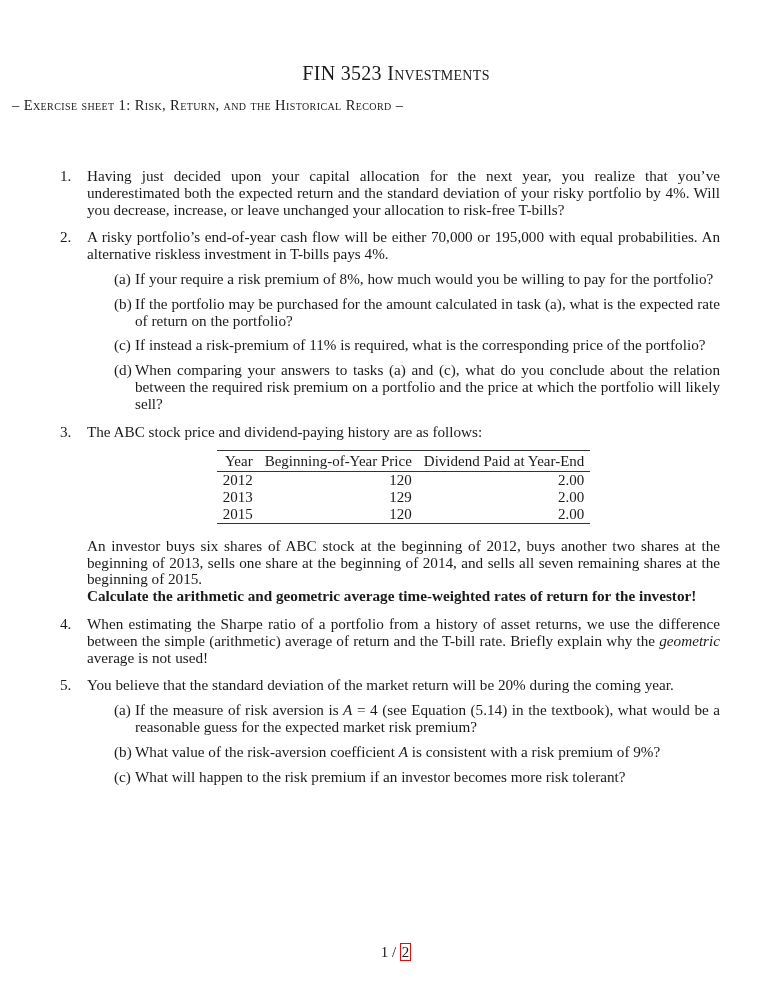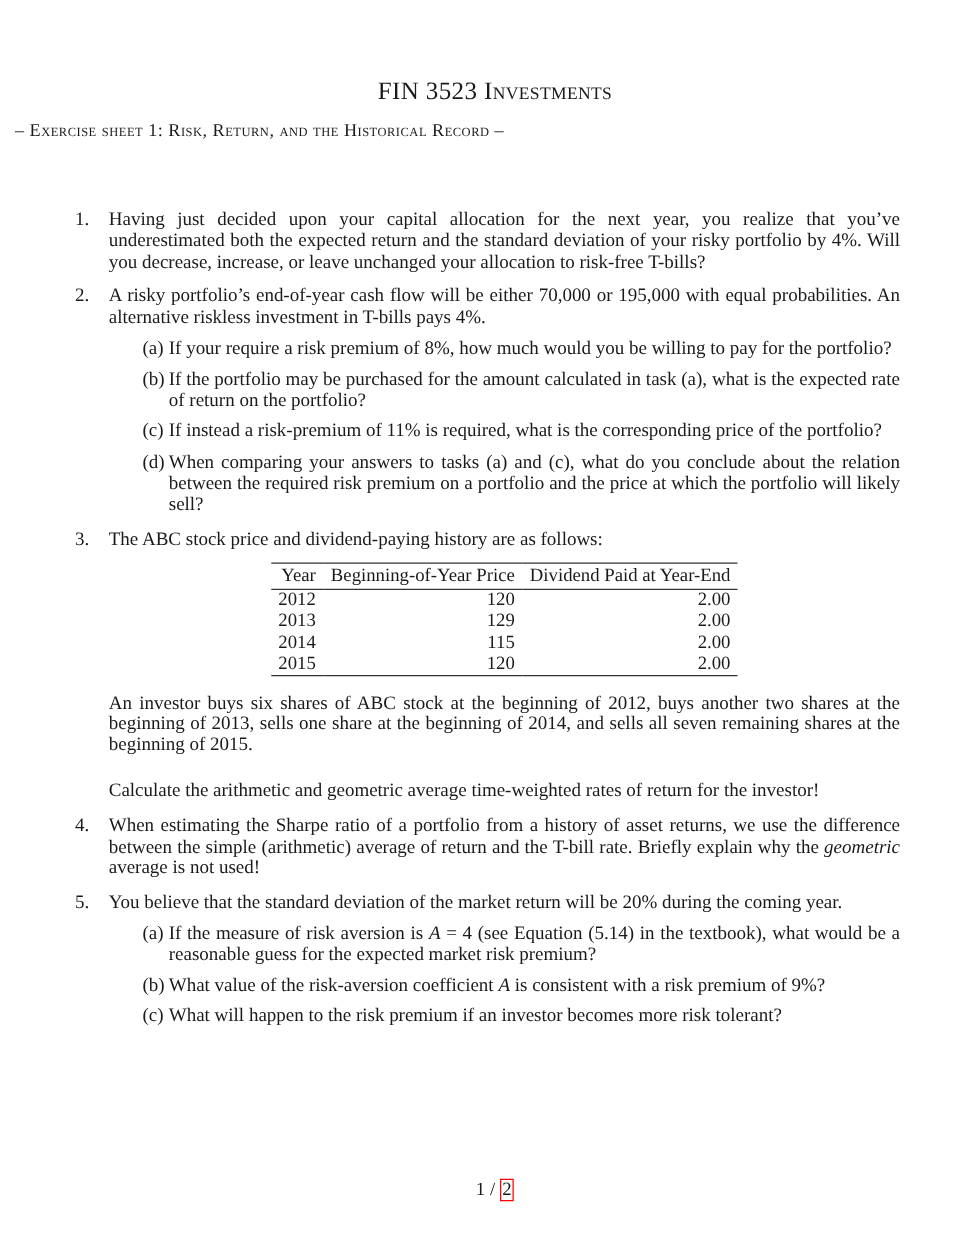--- a/index.html
+++ b/index.html
@@ -21,21 +21,21 @@
   }
   .content {
     position: absolute; top: 168px; left: 48px; width: 660px;
     font-family: "Liberation Serif", serif; font-size: 15.2px; line-height: 16.8px;
     text-align: justify;
   }
   .item { position: relative; padding-left: 27px; margin-bottom: 11px; }
   .item .num { position: absolute; left: 0; top: 0; }
   .sub { position: relative; padding-left: 48px; margin-top: 8px; }
   .sub .lab { position: absolute; left: 27px; top: 0; }
-  .para { margin-top: 20px; }
+  .para { margin-top: 0; font-weight: bold; }
   .table-wrap { margin: 10px 0 14px 0; display: flex; justify-content: center; padding-right: 0; }
   table.hist {
     border-collapse: collapse; font-family: "Liberation Serif", serif; font-size: 15px;
     border-top: 1px solid #333; border-bottom: 1px solid #333; margin-left: 0;
   }
   table.hist th { font-weight: normal; padding: 2px 6px 1px 6px; border-bottom: 1px solid #333; line-height: 17px; }
   table.hist td { padding: 0 6px; line-height: 16.8px; }
   table.hist .c { text-align: right; }
   table.hist .l { text-align: right; }
   em { font-style: italic; }
@@ -101,25 +101,20 @@
               <td class="l">2012</td>
               <td class="c">120</td>
               <td class="c">2.00</td>
             </tr>
             <tr>
               <td class="l">2013</td>
               <td class="c">129</td>
               <td class="c">2.00</td>
             </tr>
             <tr>
-              <td class="l">2014</td>
-              <td class="c">115</td>
-              <td class="c">2.00</td>
-            </tr>
-            <tr>
               <td class="l">2015</td>
               <td class="c">120</td>
               <td class="c">2.00</td>
             </tr>
           </tbody>
         </table>
       </div>
       <div>An investor buys six shares of ABC stock at the beginning of 2012, buys another two shares at the beginning of 2013, sells one share at the beginning of 2014, and sells all seven remaining shares at the beginning of 2015.</div>
       <div class="para">Calculate the arithmetic and geometric average time-weighted rates of return for the investor!</div>
     </div>

